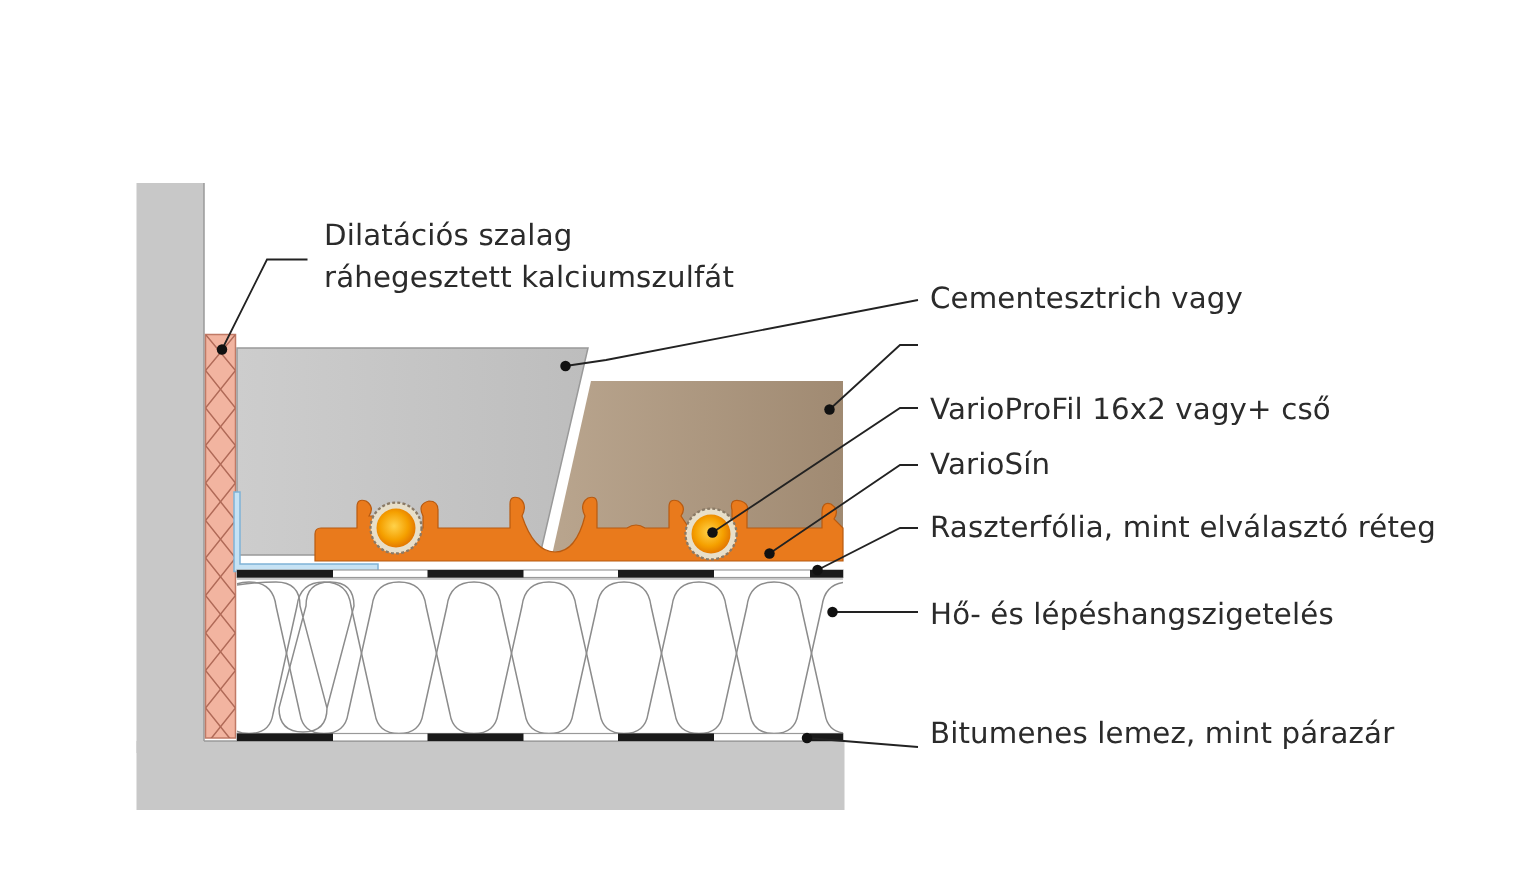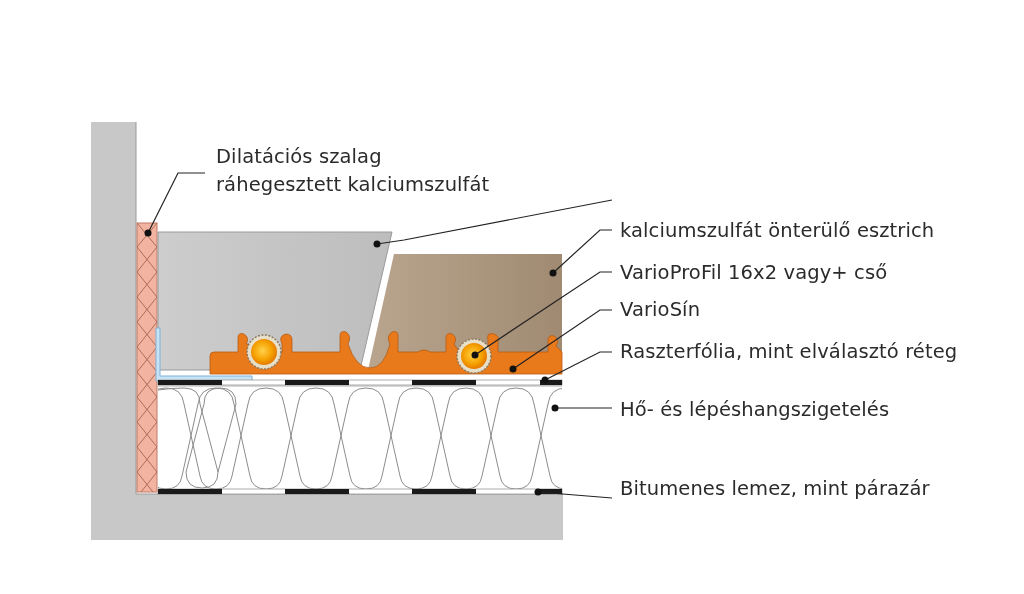--- a/index.html
+++ b/index.html
@@ -118,19 +118,19 @@
     <circle cx="545" cy="348" r="3.5"></circle>
     <circle cx="555" cy="376" r="3.5"></circle>
     <circle cx="538" cy="460" r="3.5"></circle>
   </g>
 </svg>
 
 <div class="label" style="left:216px; top:113px;">
   <div>Dilatációs szalag</div>
   <div style="margin-top:4px;">ráhegesztett kalciumszulfát</div>
 </div>
-<div class="label" style="left:620px; top:187px;">kalciumszulfát önterülő esztrich</div>
+<div class="label" style="left:620px; top:155px;">Cementesztrich vagy</div>
 <div class="label" style="left:620px; top:229px;">VarioProFil 16x2 vagy+ cső</div>
 <div class="label" style="left:620px; top:266px;">VarioSín</div>
 <div class="label" style="left:620px; top:308px;">Raszterfólia, mint elválasztó réteg</div>
 <div class="label" style="left:620px; top:366px;">Hő- és lépéshangszigetelés</div>
 <div class="label" style="left:620px; top:445px;">Bitumenes lemez, mint párazár</div>
 </div>
 
 </body></html>

